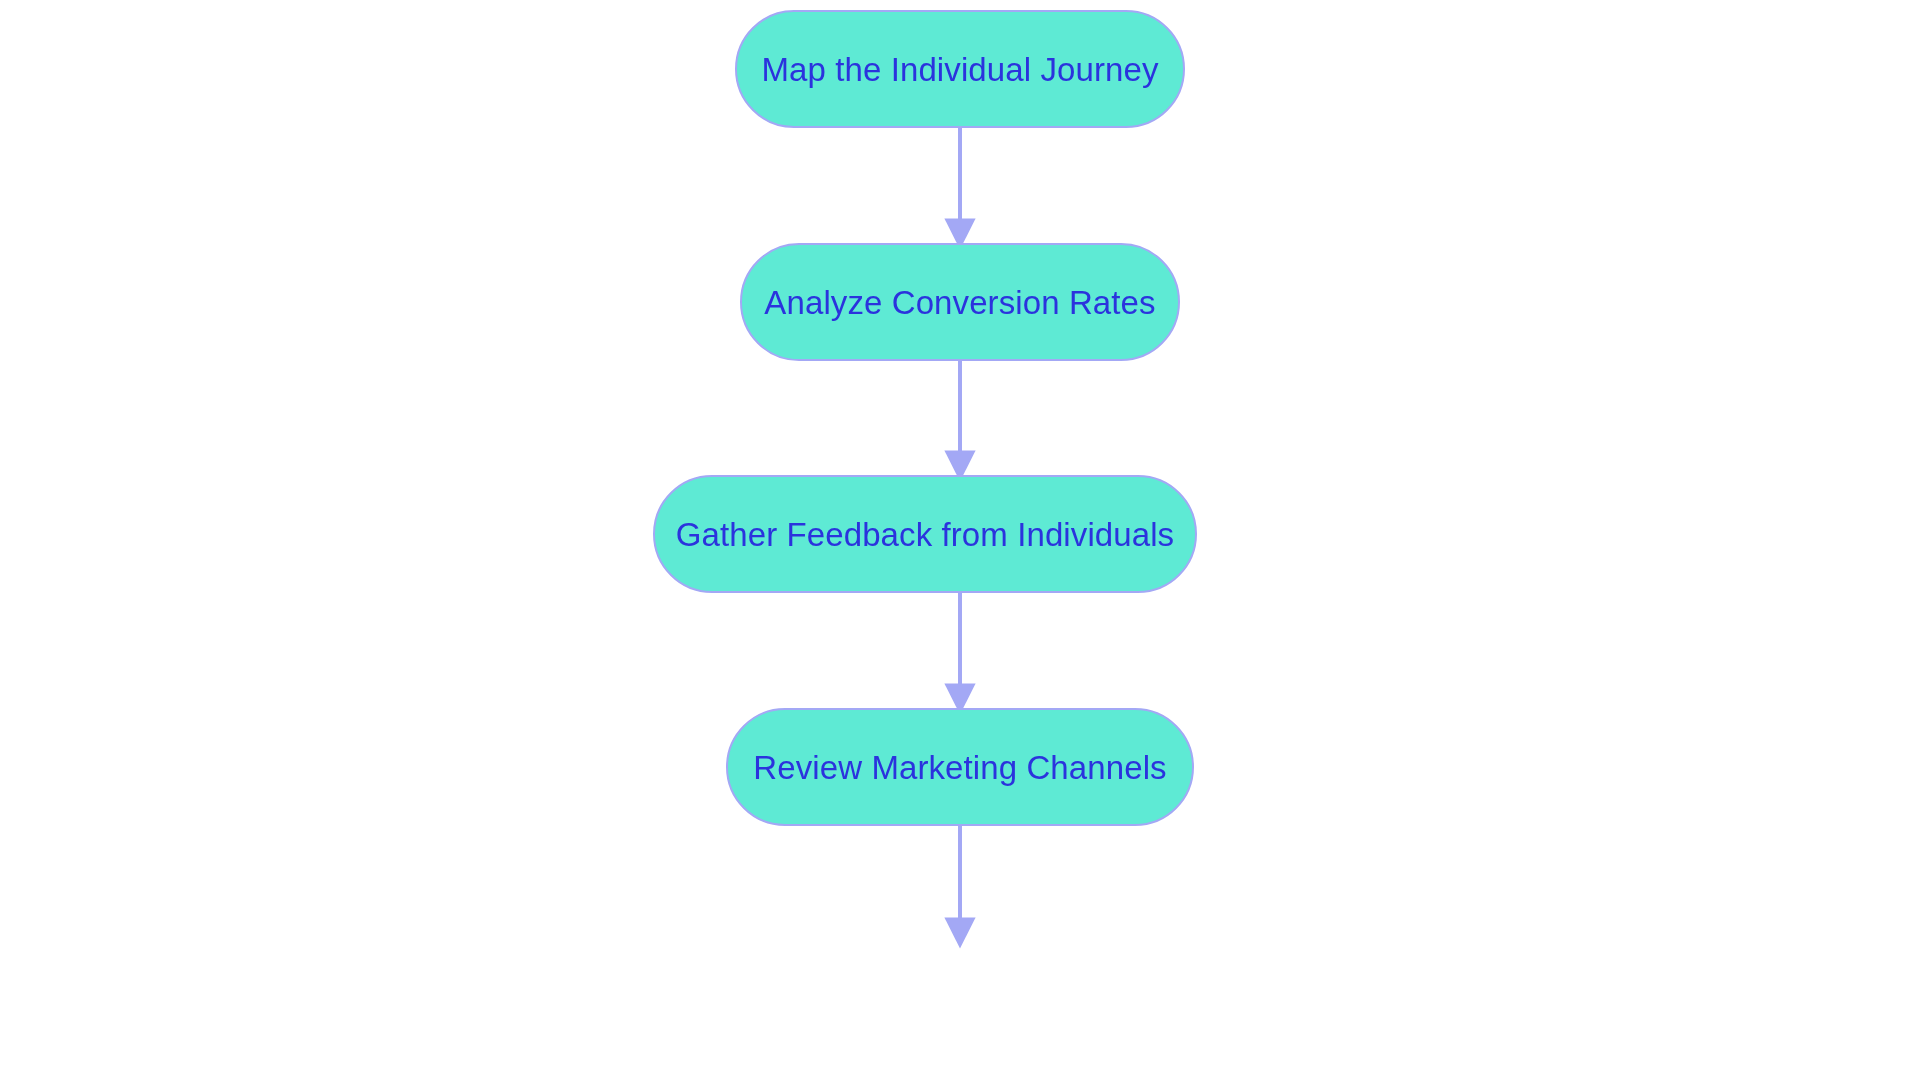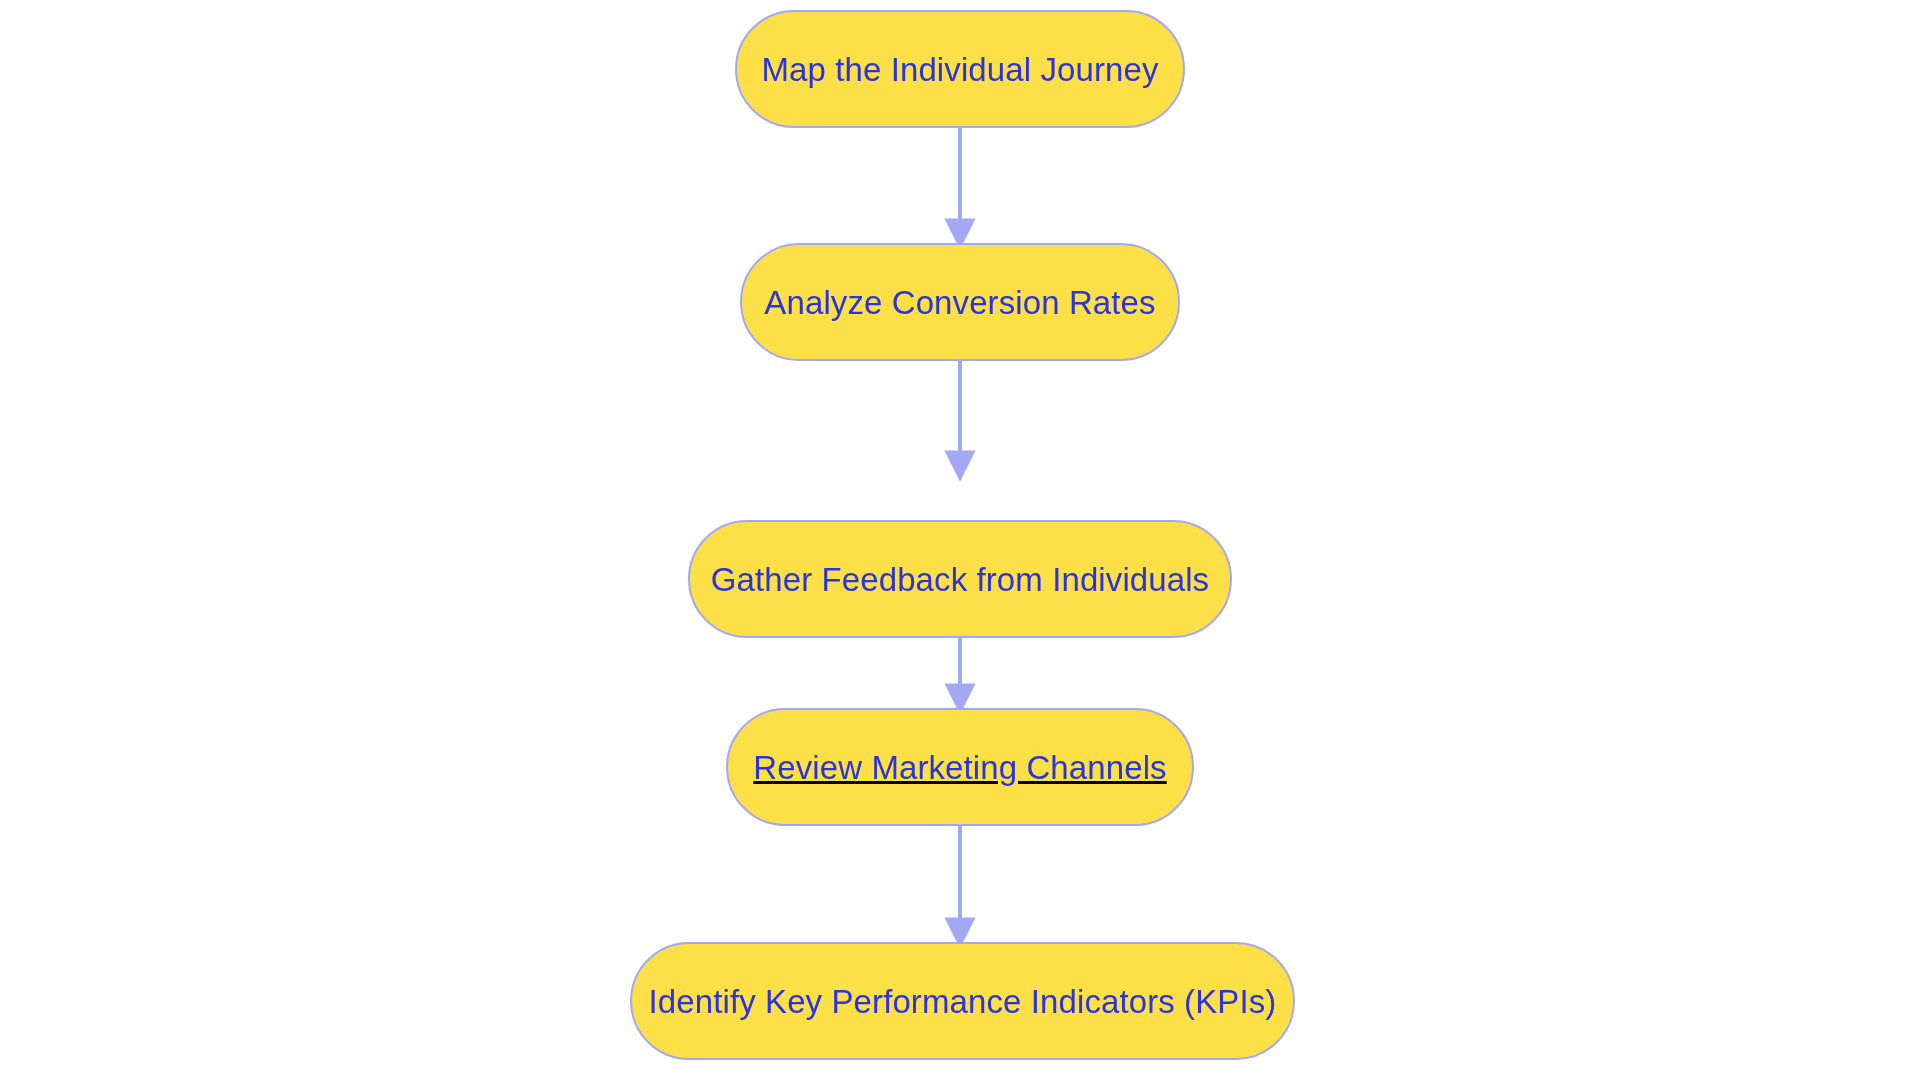--- a/index.html
+++ b/index.html
@@ -27,38 +27,38 @@
     width: 1920px;
     height: 1083px;
     pointer-events: none;
   }
   .node {
     position: absolute;
     box-sizing: border-box;
     display: flex;
     align-items: center;
     justify-content: center;
-    background: #fde047;
+    background: #5eead4;
     border: 2px solid #a3a8f5;
     border-radius: 60px;
     height: 118px;
   }
   .node-label {
     color: #2b33dd;
     font-size: 33px;
     font-weight: 400;
     letter-spacing: 0.1px;
     white-space: nowrap;
     line-height: 1;
   }
   
   .node-1 { left: 735px;  top: 10px;   width: 450px; }
   .node-2 { left: 740px;  top: 243px;  width: 440px; justify-content: center; }
-  .node-3 { left: 688px;  top: 475px;  width: 544px; margin-top: 45px; }
-  .node-4 { left: 726px;  top: 708px;  width: 468px; text-decoration: underline; }
+  .node-3 { left: 653px;  top: 475px;  width: 544px; }
+  .node-4 { left: 726px;  top: 708px;  width: 468px; }
   .node-5 { left: 630px;  top: 942px;  width: 665px; }
 </style>
 </head>
 <body>
 
 <div id="flow-canvas">
 
   <svg class="edge-layer" viewBox="0 0 1920 1083" width="1920" height="1083" xmlns="http://www.w3.org/2000/svg">
     <defs>
       <marker id="arrowhead" markerWidth="9" markerHeight="9" refX="4.5" refY="4.5" orient="auto" markerUnits="strokeWidth">
@@ -89,17 +89,14 @@
   </div>
 
   <div class="node node-3">
     <span class="node-label">Gather Feedback from Individuals</span>
   </div>
 
   <div class="node node-4">
     <span class="node-label">Review Marketing Channels</span>
   </div>
 
-  <div class="node node-5">
-    <span class="node-label">Identify Key Performance Indicators (KPIs)</span>
-  </div>
 
 </div>
 
 </body></html>

